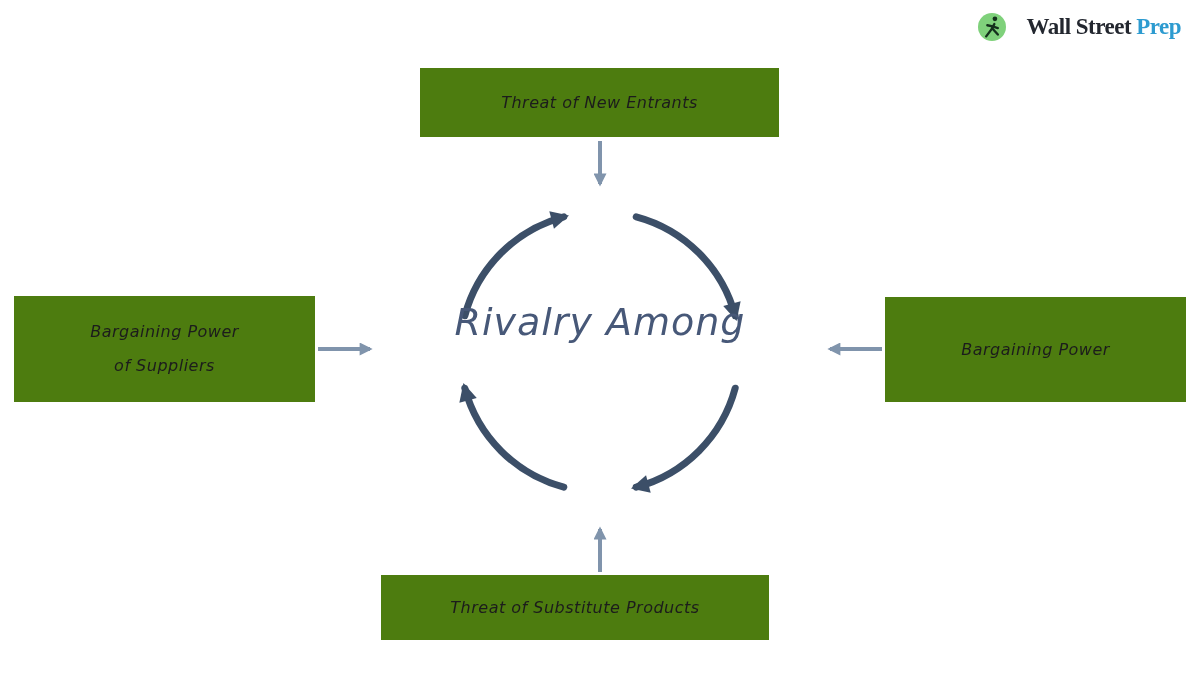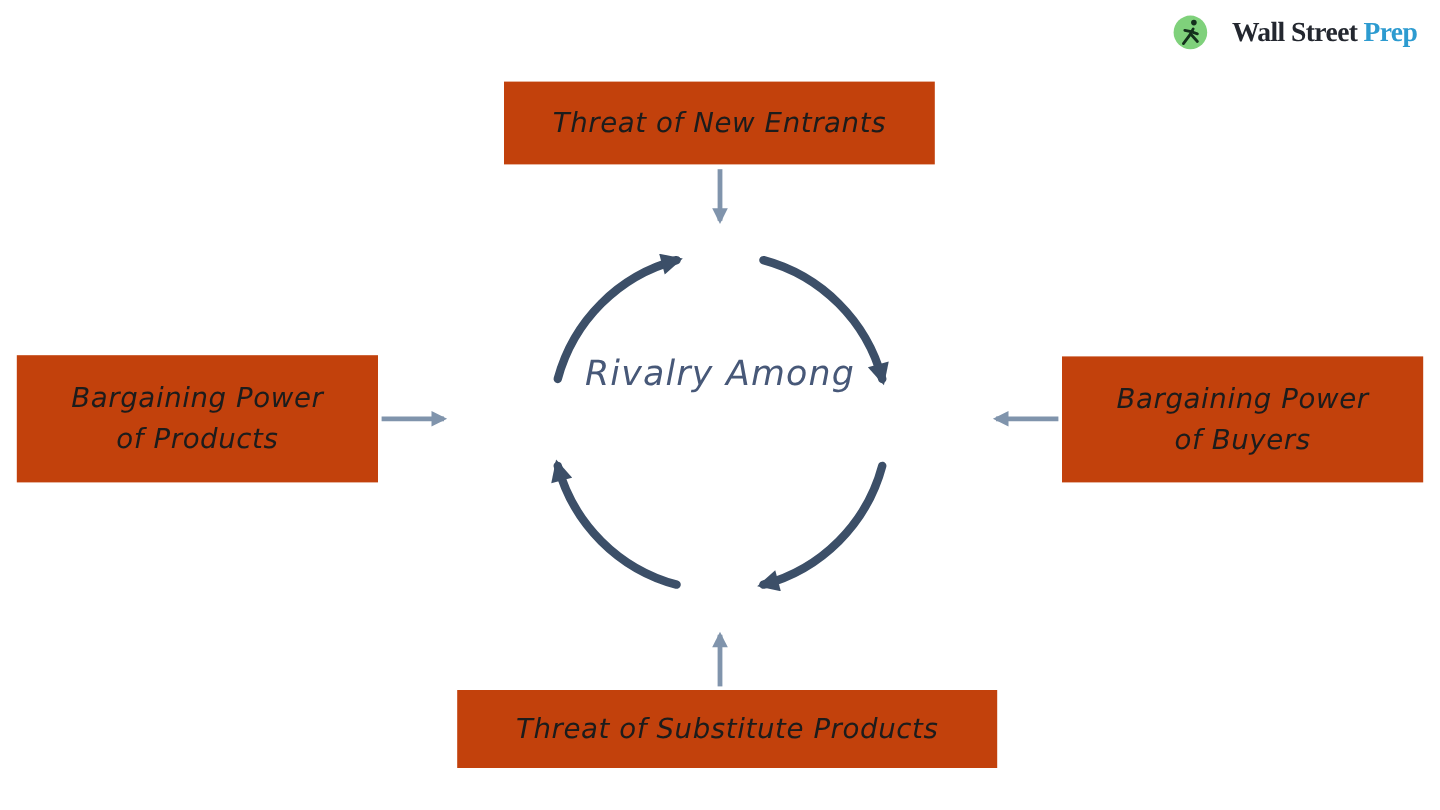--- a/index.html
+++ b/index.html
@@ -40,46 +40,46 @@
     font-size: 23px;
     letter-spacing: -0.5px;
     white-space: nowrap;
   }
   .logo-text .brand { color: #23272f; }
   .logo-text .accent { color: #2d9bd0; margin-left: 5px; }
 
   
   .box {
     position: absolute;
-    background: #c2410c;
+    background: #4d7c0f;
     color: #1c1c1c;
     display: flex;
     flex-direction: column;
     align-items: center;
     justify-content: center;
     text-align: center;
     font-style: italic;
-    font-size: 23px;
+    font-size: 16px;
     line-height: 34px;
     letter-spacing: 0.5px;
   }
   .box-top    { left: 420px; top: 68px;  width: 359px; height: 69px;  }
   .box-left   { left: 14px;  top: 296px; width: 301px; height: 106px; }
   .box-right  { left: 885px; top: 297px; width: 301px; height: 105px; }
-  .box-bottom { left: 381px; top: 575px; width: 450px; height: 65px;  }
+  .box-bottom { left: 381px; top: 575px; width: 388px; height: 65px;  }
 
   
   .center-label {
     position: absolute;
     left: 430px;
-    top: 291px;
+    top: 302px;
     width: 340px;
     text-align: center;
     font-style: italic;
-    font-size: 29px;
+    font-size: 38px;
     line-height: 40px;
     letter-spacing: 1px;
     color: #475878;
   }
   .center-label span { display: block; }
 
   
   .arrow-layer {
     position: absolute;
     left: 0;
@@ -140,26 +140,25 @@
     <path class="arc-arrow" d="M 735.2 388.2 A 140 140 0 0 1 636.2 487.2" marker-end="url(#head-arc)"></path>
     <path class="arc-arrow" d="M 563.8 487.2 A 140 140 0 0 1 464.8 388.2" marker-end="url(#head-arc)"></path>
   </svg>
 
   <div class="box box-top">
     <span>Threat of New Entrants</span>
   </div>
 
   <div class="box box-left">
     <span>Bargaining Power</span>
-    <span>of Products</span>
+    <span>of Suppliers</span>
   </div>
 
   <div class="box box-right">
     <span>Bargaining Power</span>
-    <span>of Buyers</span>
   </div>
 
   <div class="box box-bottom">
     <span>Threat of Substitute Products</span>
   </div>
 
   <div class="center-label">
     <span>Rivalry Among</span>
   </div>
 

